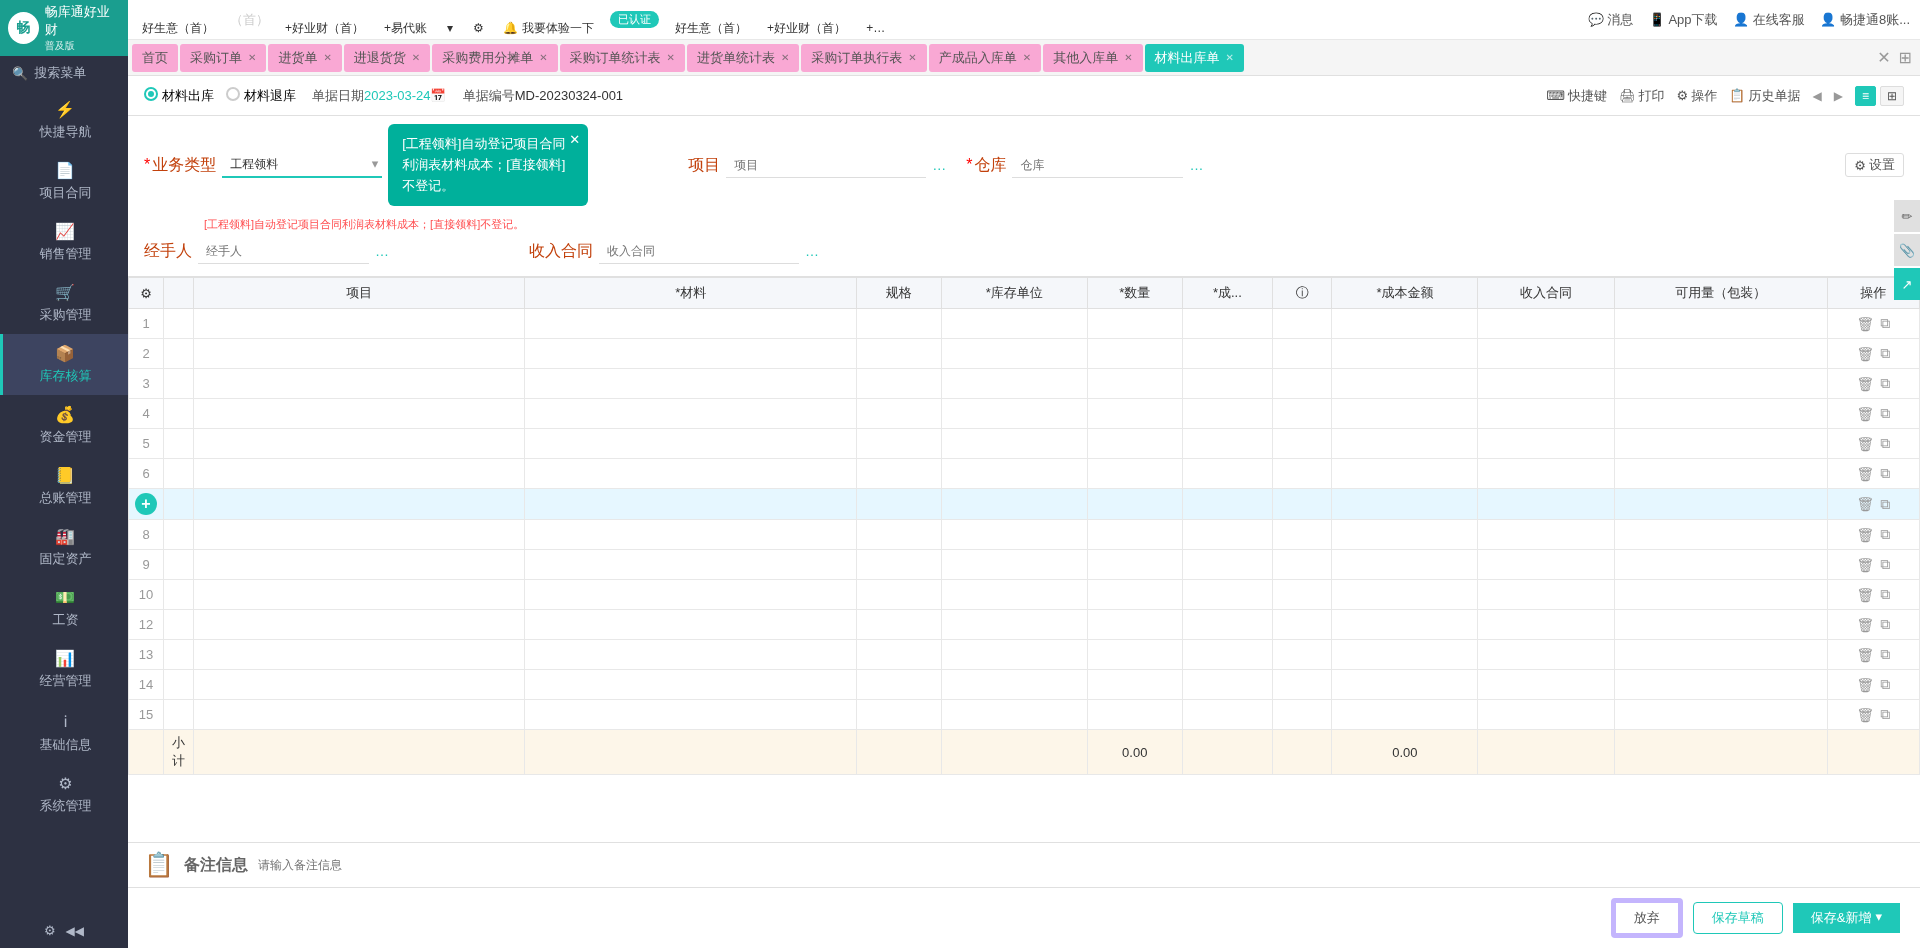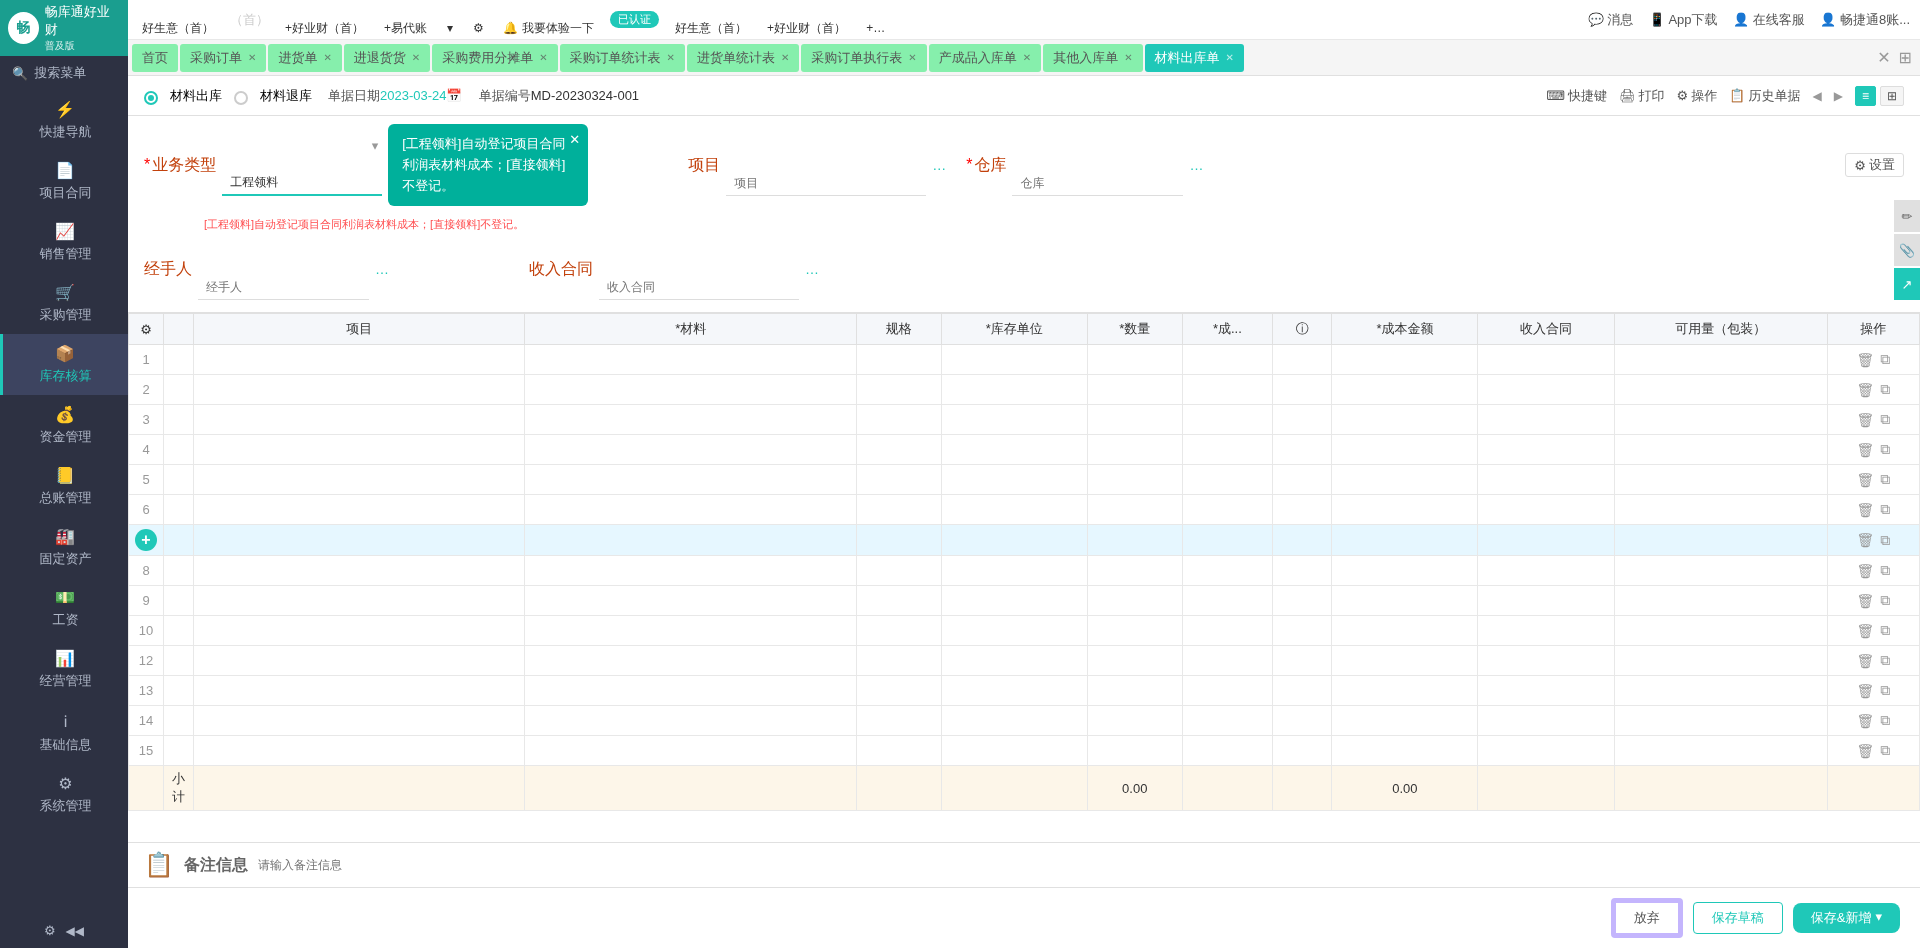--- a/index.html
+++ b/index.html
@@ -126,21 +126,21 @@
       overflow-x: auto;
       flex-shrink: 0;
       gap: 2px;
     }
     .tab-bar::-webkit-scrollbar { display: none; }
     .tab-item {
       display: flex;
       align-items: center;
       padding: 0 10px;
       height: 28px;
-      background: #86efac;
+      background: #f9a8d4;
       border-radius: 3px;
       cursor: pointer;
       white-space: nowrap;
       font-size: 12px;
       color: #555;
       gap: 6px;
       flex-shrink: 0;
     }
     .tab-item.active {
       background: #1fc8b8;
@@ -160,21 +160,21 @@
       background: #fff;
       border-bottom: 1px solid #e0e0e0;
       display: flex;
       align-items: center;
       height: 40px;
       padding: 0 16px;
       gap: 16px;
       flex-shrink: 0;
     }
     .radio-group { display: flex; gap: 12px; align-items: center; }
-    .radio-item { display: flex; align-items: flex-end; gap: 12px; cursor: pointer; font-size: 12px; }
+    .radio-item { display: flex; align-items: flex-start; gap: 4px; cursor: pointer; font-size: 12px; }
     .radio-dot {
       width: 14px; height: 14px;
       border-radius: 50%;
       border: 2px solid #ccc;
       display: flex; align-items: center; justify-content: center;
     }
     .radio-dot.checked { border-color: #1fc8b8; }
     .radio-dot.checked::after {
       content: '';
       width: 6px; height: 6px;
@@ -202,21 +202,20 @@
     .form-label.required::before { content: '*'; color: red; margin-right: 2px; }
     .form-input {
       border: 1px solid #d9d9d9;
       border-radius: 3px;
       padding: 3px 8px;
       font-size: 12px;
       min-width: 120px;
       height: 26px;
       outline: none;
       color: #333;
-      margin-top: 36px;
     }
     .dots-btn { color: #1fc8b8; font-size: 14px; cursor: pointer; }
     .warning-text { color: #ff4d4f; font-size: 11px; margin-top: 2px; }
     .tooltip-box {
       background: #00b09b;
       color: white;
       border-radius: 6px;
       padding: 10px 14px;
       font-size: 12px;
       max-width: 200px;
@@ -327,21 +326,21 @@
       padding: 6px 18px;
       border-radius: 4px;
       cursor: pointer;
       font-size: 13px;
       color: #1fc8b8;
     }
     .btn-save-new {
       background: #1fc8b8;
       color: white;
       padding: 6px 18px;
-      border-radius: 8px;
+      border-radius: 0;
       cursor: pointer;
       font-size: 13px;
       border: none;
       display: flex;
       align-items: flex-start;
       gap: 4px;
     }
     .right-panel-btn {
       width: 28px;
       height: 36px;

